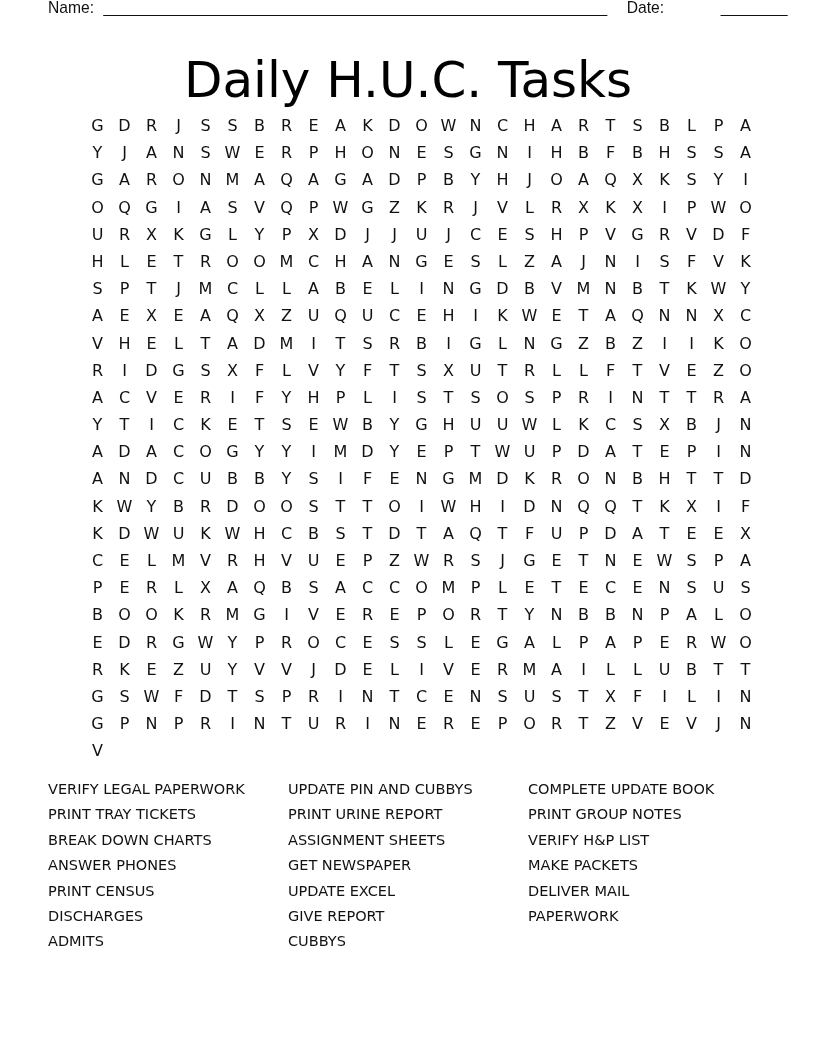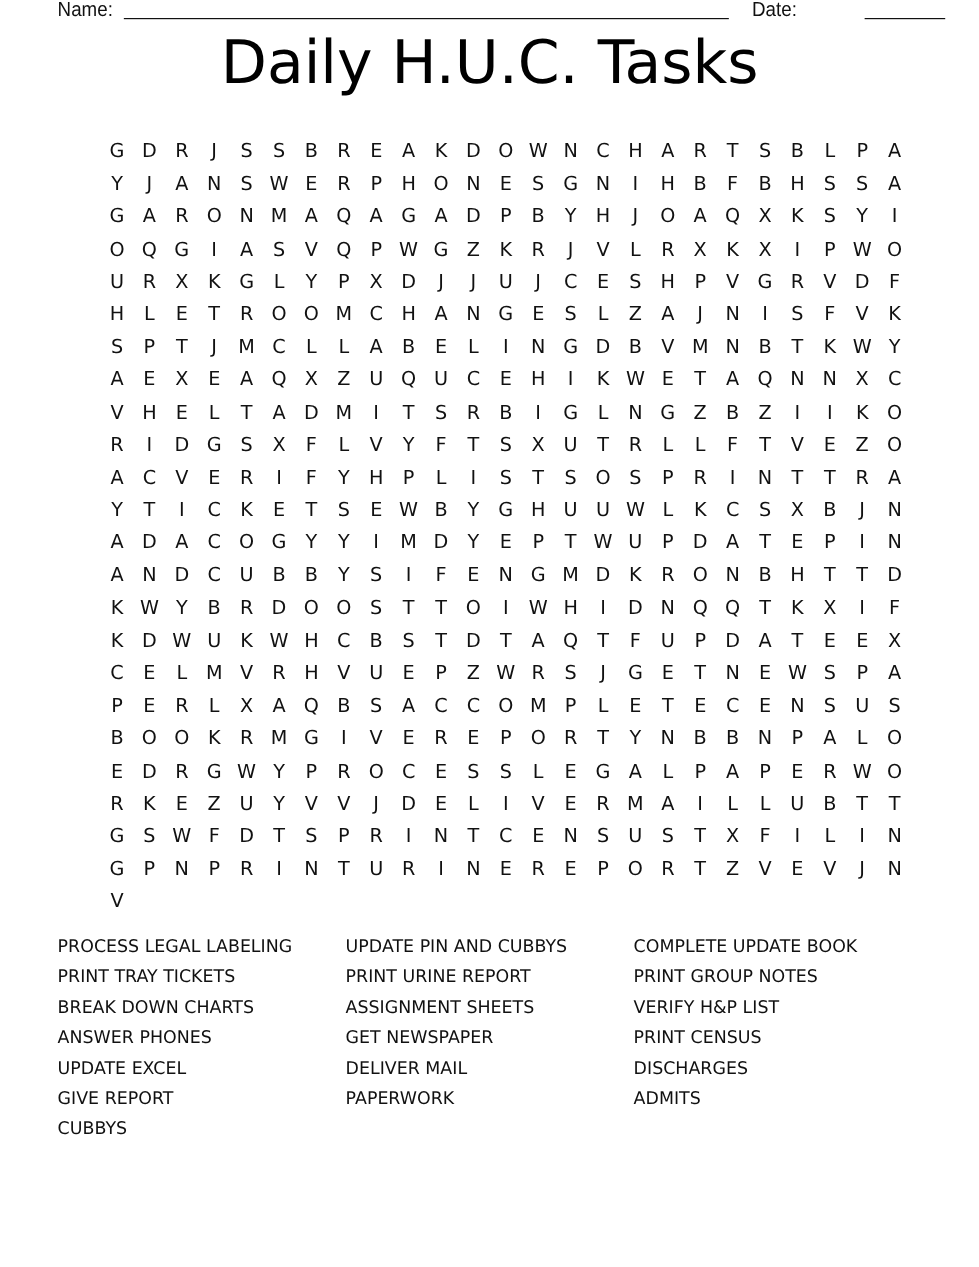--- a/index.html
+++ b/index.html
@@ -8,21 +8,21 @@
       position: absolute; top: -2px; left: 48px; width: 700px;
       font-family: "Liberation Sans", sans-serif; font-size: 17px; color: #111;
       transform: scaleX(0.92); transform-origin: left top;
       white-space: nowrap;
     }
     .header-line .name-label { position: absolute; left: 0; top: 0; }
     .header-line .name-blank { position: absolute; left: 60px; top: 0; width: 548px; border-bottom: 1px solid #111; height: 17px; }
     .header-line .date-label { position: absolute; left: 629px; top: 0; }
     .header-line .date-blank { position: absolute; left: 731px; top: 0; width: 73px; border-bottom: 1px solid #111; height: 17px; }
     .title {
-      position: absolute; top: 20px; left: 0; width: 816px; text-align: center;
+      position: absolute; top: 48px; left: 0; width: 816px; text-align: center;
       font-family: "DejaVu Sans", sans-serif; font-size: 50px; color: #000; line-height: 64px;
     }
     .grid {
       position: absolute; top: 112px; left: 84px;
       display: grid; grid-template-columns: repeat(25, 27px);
       grid-auto-rows: 27.2px;
       font-family: "DejaVu Sans", sans-serif; font-size: 16px; color: #111;
     }
     .grid .cell { text-align: center; line-height: 27px; }
     .words {
@@ -618,31 +618,32 @@
     <span class="cell">Z</span>
     <span class="cell">V</span>
     <span class="cell">E</span>
     <span class="cell">V</span>
     <span class="cell">J</span>
     <span class="cell">N</span>
     <span class="cell">V</span>
   </div>
 
 <div class="words" id="words">
-    <span class="word">PROCESS LEGAL LABELING</span>
+    <span class="word">VERIFY LEGAL PAPERWORK</span>
     <span class="word">UPDATE PIN AND CUBBYS</span>
     <span class="word">COMPLETE UPDATE BOOK</span>
     <span class="word">PRINT TRAY TICKETS</span>
     <span class="word">PRINT URINE REPORT</span>
     <span class="word">PRINT GROUP NOTES</span>
     <span class="word">BREAK DOWN CHARTS</span>
     <span class="word">ASSIGNMENT SHEETS</span>
     <span class="word">VERIFY H&amp;P LIST</span>
     <span class="word">ANSWER PHONES</span>
     <span class="word">GET NEWSPAPER</span>
+    <span class="word">MAKE PACKETS</span>
     <span class="word">PRINT CENSUS</span>
     <span class="word">UPDATE EXCEL</span>
     <span class="word">DELIVER MAIL</span>
     <span class="word">DISCHARGES</span>
     <span class="word">GIVE REPORT</span>
     <span class="word">PAPERWORK</span>
     <span class="word">ADMITS</span>
     <span class="word">CUBBYS</span>
   </div>
 

